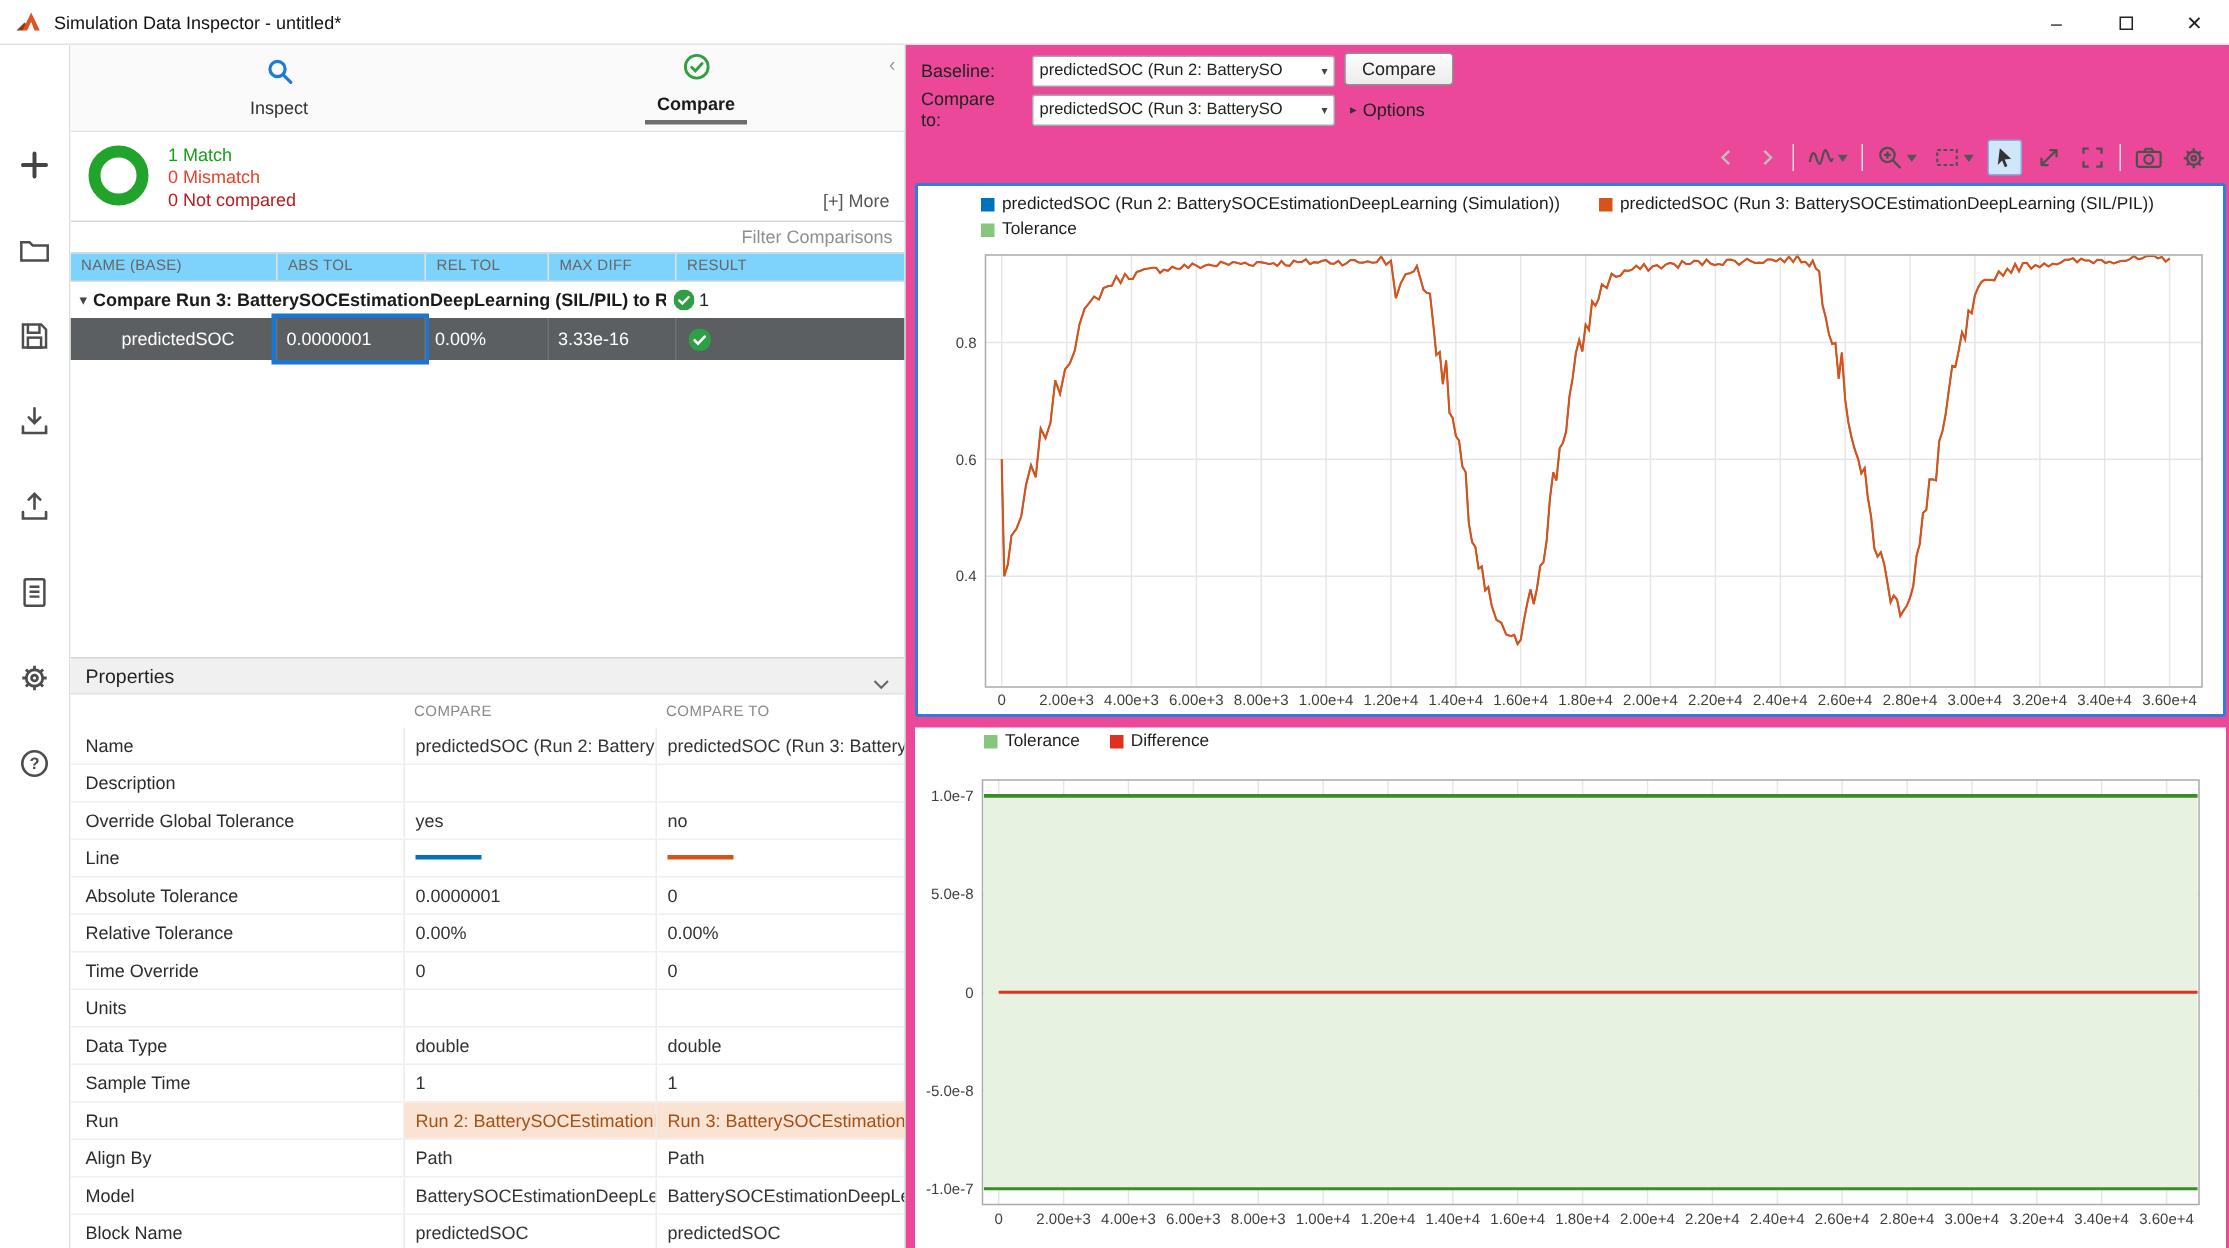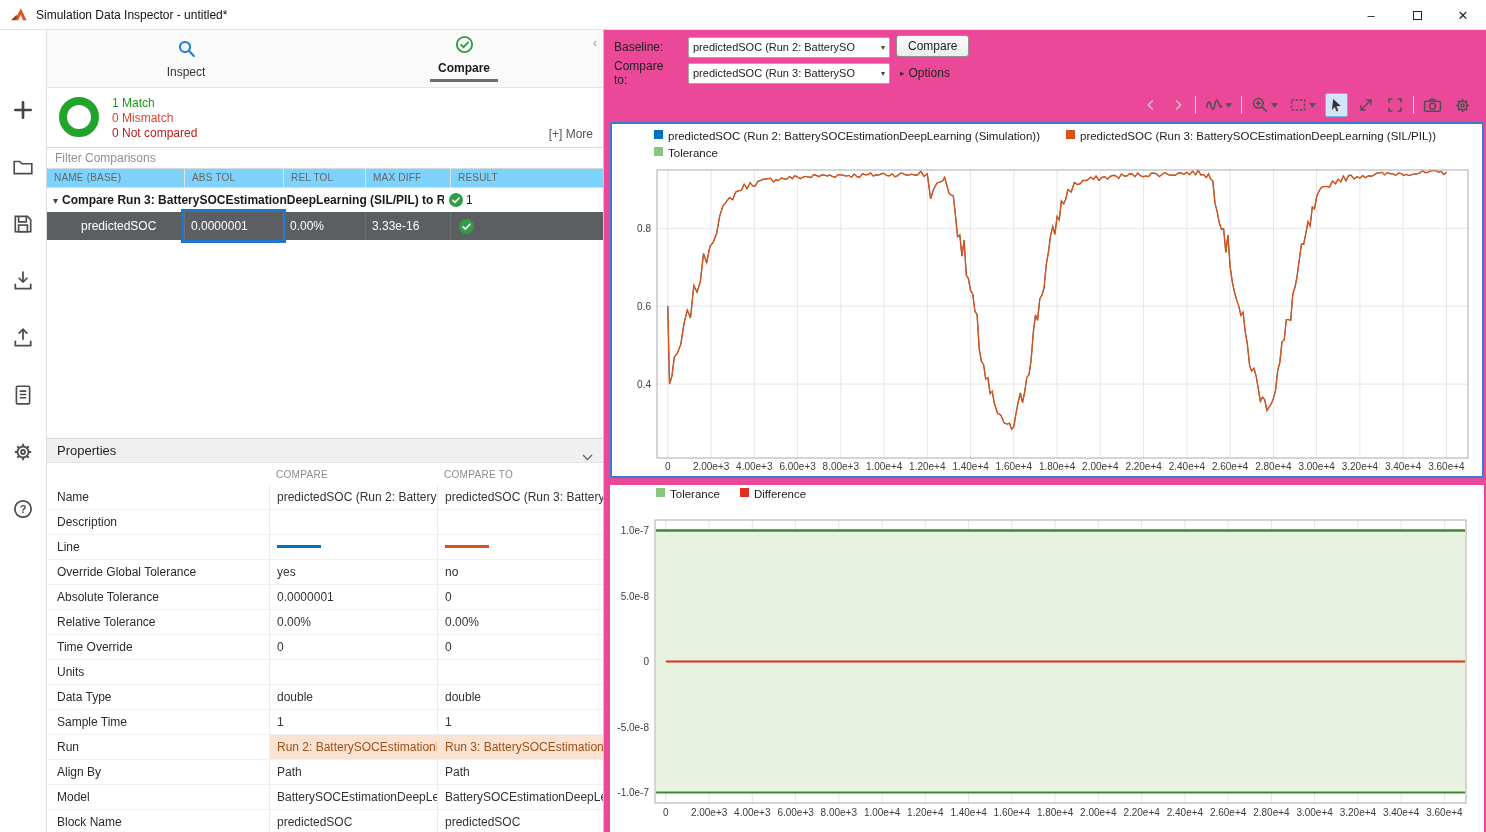--- a/index.html
+++ b/index.html
@@ -36,21 +36,21 @@
 
   .summary { position:absolute; left:0; top:58px; width:100%; height:59px; }
   .donut { position:absolute; left:12px; top:9px; width:40px; height:40px; border-radius:50%;
     border:8px solid #21a32c; background:#fff; }
   .sumtext { position:absolute; left:65px; top:8px; font-size:12px; line-height:15px; }
   .s-match { color:#17a017; } .s-mis { color:#e8402c; } .s-not { color:#b91c1c; }
   .more-link { position:absolute; right:10px; bottom:6px; font-size:12px; color:#555; }
 
   .filterbox { position:absolute; left:0; top:117px; width:100%; height:22px; }
   .filterbox input { width:100%; height:22px; border:none; border-top:1px solid #d8d8d8;
-    border-bottom:1px solid #d8d8d8; padding:0 8px; font-size:12px; font-family:inherit; color:#333; outline:none; }
+    border-bottom:1px solid #d8d8d8; padding:0 8px; font-size:12px; font-family:inherit; color:#333; outline:none;text-align:right; }
   .filterbox input::placeholder { color:#8f8f8f; }
 
   .cmp-grid { display:grid; grid-template-columns:137px 99px 82px 85px 1fr; }
   .cmp-head { position:absolute; left:0; top:139px; width:100%; height:19px; background:#7dd3fc;
     border-bottom:1px solid #ddd; }
   .cmp-head .hc { font-size:10px; color:#666; letter-spacing:.2px; line-height:18px; padding-left:7px;
     border-left:1px solid #e1e1e1; overflow:hidden; white-space:nowrap; }
   .cmp-head .hc:first-child { border-left:none; }
 
   .group-row { position:absolute; left:0; top:158px; width:100%; height:24px; display:flex;
@@ -103,21 +103,21 @@
   .tbtn { height:24px; display:flex; align-items:center; justify-content:center; padding:0 2px; gap:2px; }
   .tbtn.active { background:#d2e6fa; border:1px solid #7fb0e0; border-radius:2px; }
   .vdiv { width:1px; height:18px; background:#ddd; }
 
   .chart1 { position:absolute; left:6px; top:92px; width:874px; height:356px;
     border:2px solid #2f7fd6; border-radius:2px; background:#fff; }
   .chart2 { position:absolute; left:6px; top:455px; width:874px; height:347px; background:#fff; }
   .legend-line { position:absolute; left:42px; display:flex; gap:26px; align-items:center; }
   #legend1a { top:6px; } #legend1b { top:23px; }
   #legend2 { top:3px; left:46px; gap:20px; }
-  .lgi { display:inline-flex; align-items:flex-start; gap:5px; font-size:11.5px; color:#1c1c1c; }
+  .lgi { display:inline-flex; align-items:center; gap:5px; font-size:11.5px; color:#1c1c1c; }
   .sq { width:9px; height:9px; display:inline-block; }
   .chart-svg { position:absolute; left:0; top:0; }
 </style>
 </head>
 <body>
 
 <div class="titlebar">
   <span class="logo">
     <svg width="18" height="16" viewBox="0 0 20 18">
       <polygon points="1,15 7,9 9.5,11.5 5.5,15" fill="#8a3b10"></polygon>
@@ -276,28 +276,28 @@
           <div class="pcell plabel">Name</div>
           <div class="pcell pval">predictedSOC (Run 2: BatteryS</div>
           <div class="pcell pval">predictedSOC (Run 3: BatteryS</div>
         </div>
         <div class="prow">
           <div class="pcell plabel">Description</div>
           <div class="pcell pval"></div>
           <div class="pcell pval"></div>
         </div>
         <div class="prow">
+          <div class="pcell plabel">Override Global Tolerance</div>
+          <div class="pcell pval">yes</div>
+          <div class="pcell pval">no</div>
+        </div>
+        <div class="prow">
           <div class="pcell plabel">Line</div>
           <div class="pcell pval"><span class="linebar" style="background: rgb(0, 114, 189);"></span></div>
           <div class="pcell pval"><span class="linebar" style="background: rgb(217, 83, 25);"></span></div>
-        </div>
-        <div class="prow">
-          <div class="pcell plabel">Override Global Tolerance</div>
-          <div class="pcell pval">yes</div>
-          <div class="pcell pval">no</div>
         </div>
         <div class="prow">
           <div class="pcell plabel">Absolute Tolerance</div>
           <div class="pcell pval">0.0000001</div>
           <div class="pcell pval">0</div>
         </div>
         <div class="prow">
           <div class="pcell plabel">Relative Tolerance</div>
           <div class="pcell pval">0.00%</div>
           <div class="pcell pval">0.00%</div>

